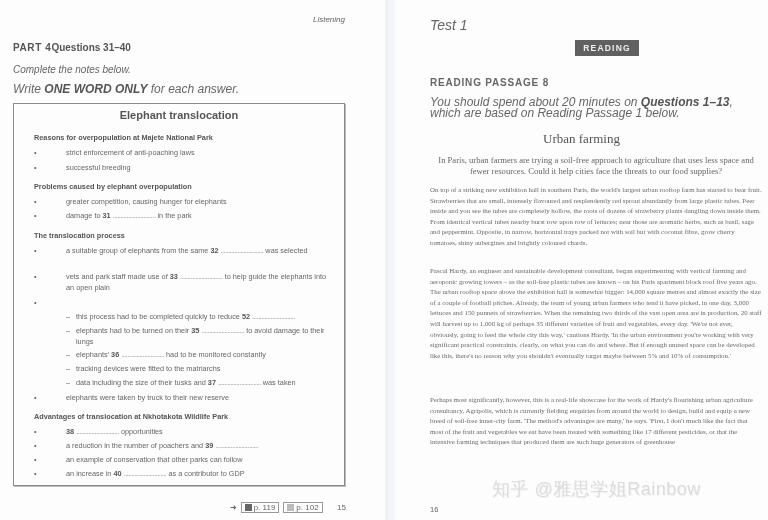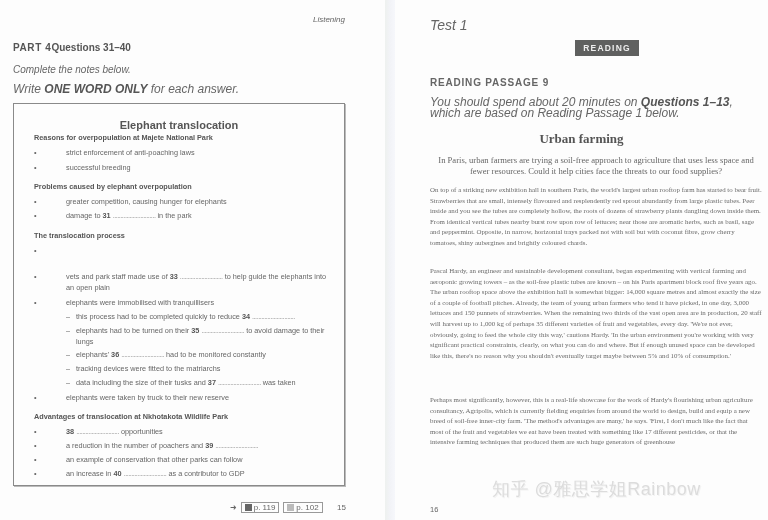--- a/index.html
+++ b/index.html
@@ -15,21 +15,21 @@
   
   .running-head-l { position: absolute; right: 40px; top: 15px; font-size: 8px; font-style: italic; color: #666; }
   .part-line { position: absolute; left: 13px; top: 42px; font-size: 10px; font-weight: bold; color: #555; letter-spacing: 0.6px; }
   .part-line .q { letter-spacing: 0; }
   .instr1 { position: absolute; left: 13px; top: 64px; font-size: 10px; font-style: italic; color: #666; }
   .instr2 { position: absolute; left: 13px; top: 82px; font-size: 12px; font-style: italic; color: #666; }
   .instr2 b { font-weight: bold; color: #555; }
 
   .notes-box { position: absolute; left: 13px; top: 103px; width: 332px; height: 383px;
                border: 1px solid #8a8a8a; box-shadow: 1px 1px 0 #bbb; background: #fdfdfd; }
-  .notes-title { text-align: center; font-size: 11px; font-weight: bold; color: #555; margin-top: 15px; }
+  .notes-title { text-align: center; font-size: 11px; font-weight: bold; color: #555; margin-top: 5px; }
   .sec { position: absolute; left: 20px; font-size: 7.3px; font-weight: bold; color: #555; }
   .item { position: absolute; left: 20px; width: 300px; font-size: 7.3px; color: #666; line-height: 11px; }
   .item .bullet { position: absolute; left: 0; top: 0; width: 6px; }
   .item .txt { display: block; margin-left: 32px; }
   .item.dash .txt { margin-left: 42px; }
   .item.dash .bullet { left: 32px; }
   .item b { color: #555; }
   .dots { letter-spacing: -0.5px; color: #888; }
 
   .page-ref { position: absolute; top: 502px; left: 230px; font-size: 8px; color: #666; display: flex; align-items: center; gap: 4px; }
@@ -38,21 +38,21 @@
   .ref-ico.light { background: #bbb; }
   .page-num-l { position: absolute; left: 337px; top: 503px; font-size: 8px; color: #666; }
 
   
   .running-head-r { position: absolute; left: 35px; top: 17px; font-size: 14px; font-style: italic; color: #666; }
   .reading-badge { position: absolute; left: 180px; top: 40px; width: 64px; height: 16px; background: #5f605f; color: #eee;
                    font-size: 8.5px; font-weight: bold; letter-spacing: 1.2px; text-align: center; line-height: 16px; }
   .passage-title { position: absolute; left: 35px; top: 77px; font-size: 10px; font-weight: bold; color: #666; letter-spacing: 0.8px; }
   .passage-instr { position: absolute; left: 35px; top: 97px; width: 330px; font-size: 12px; font-style: italic; color: #666; line-height: 11px; }
   .passage-instr b { color: #555; }
-  .article-title { position: absolute; left: 0; width: 373px; top: 131px; text-align: center; font-family: "Liberation Serif", serif; font-size: 13px; font-weight: bold; color: #555; }
+  .article-title { position: absolute; left: 0; width: 373px; top: 131px; text-align: center; font-family: "Liberation Serif", serif; font-size: 13px; font-weight: normal; color: #555; }
   .article-lead { position: absolute; left: 38px; width: 326px; top: 155px; text-align: center; font-family: "Liberation Serif", serif; font-size: 8.6px; color: #666; line-height: 11px; }
   .para { position: absolute; left: 35px; width: 332px; font-family: "Liberation Serif", serif; font-size: 6.9px; color: #6a6a6a; line-height: 10.6px; text-align: left; }
   .watermark { position: absolute; left: 97px; top: 477px; font-size: 18px; color: #dcdcdc; letter-spacing: 0.5px; text-shadow: 1px 1px 0 #f3f3f3; }
   .page-num-r { position: absolute; left: 35px; top: 505px; font-size: 7.5px; color: #666; }
 </style>
 </head>
 <body>
 
 <div class="page page-left">
   <div class="running-head-l">Listening</div>
@@ -81,32 +81,32 @@
         <span class="txt">greater competition, causing hunger for elephants</span>
       </div>
     <div class="item" style="top:106px">
         <span class="bullet">•</span>
         <span class="txt"><span>damage to </span><b>31</b> <span class="dots">............................</span><span> in the park</span></span>
       </div>
 
     <div class="sec" style="top:127px">The translocation process</div>
     <div class="item" style="top:141px">
         <span class="bullet">•</span>
+        <span class="txt"><span>a suitable group of elephants from the same </span><b>32</b> <span class="dots">............................</span><span> was selected</span></span>
       </div>
     <div class="item" style="top:167px">
         <span class="bullet">•</span>
         <span class="txt"><span>vets and park staff made use of </span><b>33</b> <span class="dots">............................</span><span> to help guide the elephants into an open plain</span></span>
       </div>
     <div class="item" style="top:193px">
         <span class="bullet">•</span>
-        <span class="txt">elephants were immobilised with tranquillisers</span>
       </div>
     <div class="item dash" style="top:207px">
         <span class="bullet">–</span>
-        <span class="txt"><span>this process had to be completed quickly to reduce </span><b>34</b> <span class="dots">............................</span></span>
+        <span class="txt"><span>this process had to be completed quickly to reduce </span><b>52</b> <span class="dots">............................</span></span>
       </div>
     <div class="item dash" style="top:221px">
         <span class="bullet">–</span>
         <span class="txt"><span>elephants had to be turned on their </span><b>35</b> <span class="dots">............................</span><span> to avoid damage to their lungs</span></span>
       </div>
     <div class="item dash" style="top:245px">
         <span class="bullet">–</span>
         <span class="txt"><span>elephants' </span><b>36</b> <span class="dots">............................</span><span> had to be monitored constantly</span></span>
       </div>
     <div class="item dash" style="top:259px">
@@ -153,21 +153,21 @@
       </span>
   </div>
   <div class="page-num-l">15</div>
 </div>
 
 <div class="gutter"></div>
 
 <div class="page page-right">
   <div class="running-head-r">Test 1</div>
   <div class="reading-badge">READING</div>
-  <div class="passage-title">READING PASSAGE 9</div>
+  <div class="passage-title">READING PASSAGE 8</div>
   <div class="passage-instr"><span>You should spend about 20 minutes on </span><b>Questions 1–13</b><span>, which are based on Reading Passage 1 below.</span></div>
   <div class="article-title">Urban farming</div>
   <div class="article-lead">In Paris, urban farmers are trying a soil-free approach to agriculture that uses less space and fewer resources. Could it help cities face the threats to our food supplies?</div>
   <div class="para" style="top:185px">On top of a striking new exhibition hall in southern Paris, the world's largest urban rooftop farm has started to bear fruit. Strawberries that are small, intensely flavoured and resplendently red sprout abundantly from large plastic tubes. Peer inside and you see the tubes are completely hollow, the roots of dozens of strawberry plants dangling down inside them. From identical vertical tubes nearby burst row upon row of lettuces; near those are aromatic herbs, such as basil, sage and peppermint. Opposite, in narrow, horizontal trays packed not with soil but with coconut fibre, grow cherry tomatoes, shiny aubergines and brightly coloured chards.</div>
   <div class="para" style="top:266px">Pascal Hardy, an engineer and sustainable development consultant, began experimenting with vertical farming and aeroponic growing towers – as the soil-free plastic tubes are known – on his Paris apartment block roof five years ago. The urban rooftop space above the exhibition hall is somewhat bigger: 14,000 square metres and almost exactly the size of a couple of football pitches. Already, the team of young urban farmers who tend it have picked, in one day, 3,000 lettuces and 150 punnets of strawberries. When the remaining two thirds of the vast open area are in production, 20 staff will harvest up to 1,000 kg of perhaps 35 different varieties of fruit and vegetables, every day. 'We're not ever, obviously, going to feed the whole city this way,' cautions Hardy. 'In the urban environment you're working with very significant practical constraints, clearly, on what you can do and where. But if enough unused space can be developed like this, there's no reason why you shouldn't eventually target maybe between 5% and 10% of consumption.'</div>
   <div class="para" style="top:395px">Perhaps most significantly, however, this is a real-life showcase for the work of Hardy's flourishing urban agriculture consultancy, Agripolis, which is currently fielding enquiries from around the world to design, build and equip a new breed of soil-free inner-city farm. 'The method's advantages are many,' he says. 'First, I don't much like the fact that most of the fruit and vegetables we eat have been treated with something like 17 different pesticides, or that the intensive farming techniques that produced them are such huge generators of greenhouse</div>
   <div class="watermark">知乎 @雅思学姐Rainbow</div>
   <div class="page-num-r">16</div>
 </div>
 

